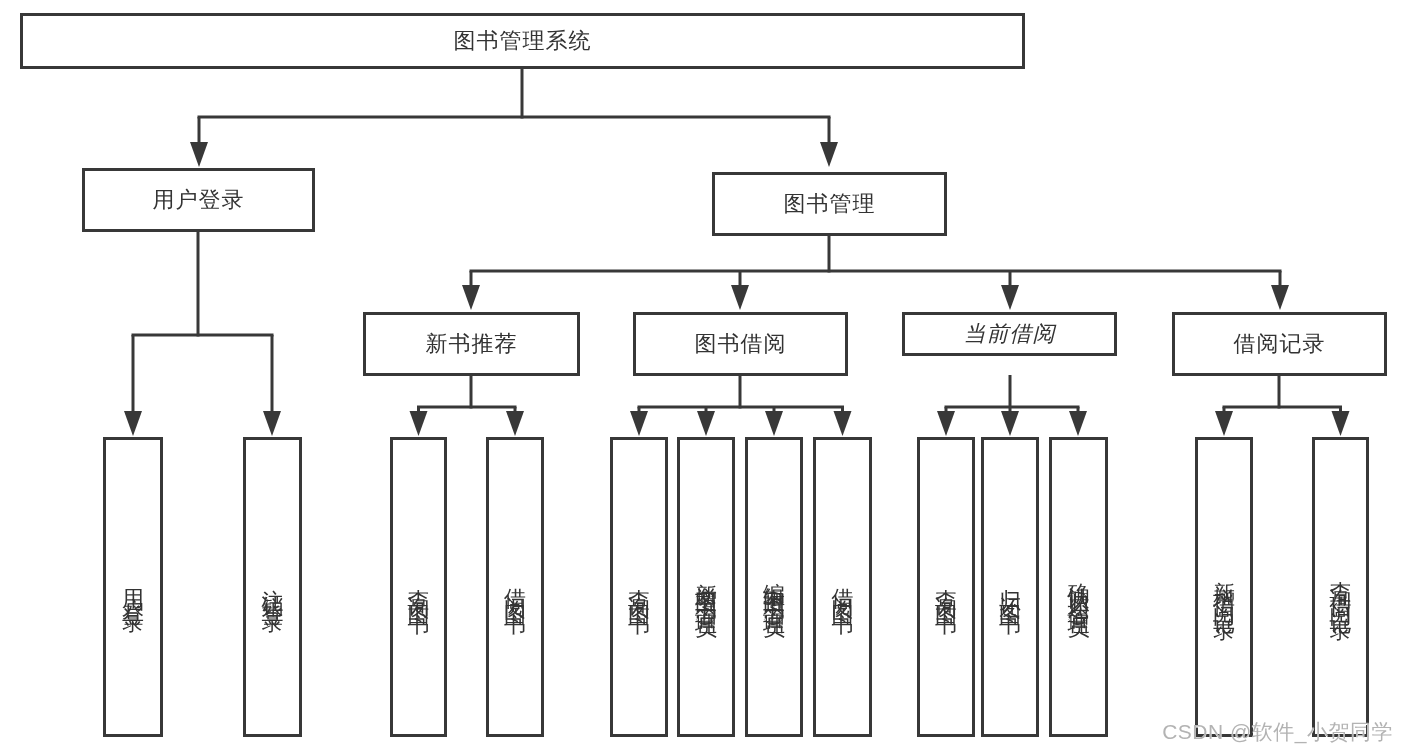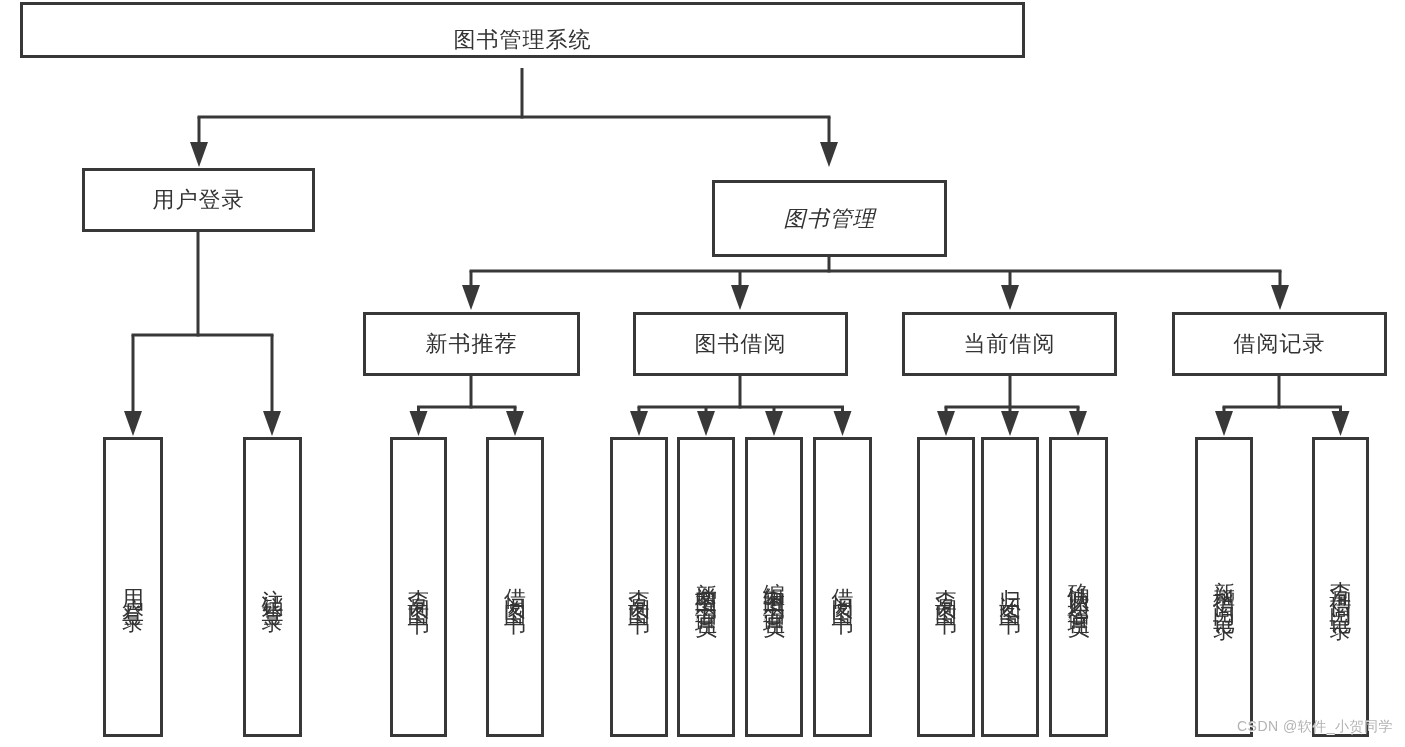--- a/index.html
+++ b/index.html
@@ -30,21 +30,21 @@
     text-orientation:mixed;
     line-height:1;
     letter-spacing:8px;
     white-space:nowrap;
   }
   .watermark{
     position:absolute;
     top:718px;
     right:12px;
     color:#b3b3b3;
-    font-size:14px;
+    font-size:21px;
     letter-spacing:0.5px;
     z-index:5;
     text-shadow:0 1px 0 #ffffff;
   }
 </style>
 </head>
 <body>
 
 <div class="stage">
 
@@ -106,38 +106,38 @@
       <polygon points="765,411 783,411 774,436"></polygon>
       <polygon points="833.5,411 851.5,411 842.5,436"></polygon>
       <polygon points="937,411 955,411 946,436"></polygon>
       <polygon points="1001,411 1019,411 1010,436"></polygon>
       <polygon points="1069,411 1087,411 1078,436"></polygon>
       <polygon points="1215,411 1233,411 1224,436"></polygon>
       <polygon points="1331.5,411 1349.5,411 1340.5,436"></polygon>
     </g>
   </svg>
 
-  <div class="node hnode" style="left:20px;top:2px;width:1005px;height:56px;align-items:flex-end;">
+  <div class="node hnode" style="left:20px;top:13px;width:1005px;height:56px;">
     <span>图书管理系统</span>
   </div>
 
   <div class="node hnode" style="left:82px;top:168px;width:233px;height:64px;">
     <span>用户登录</span>
   </div>
-  <div class="node hnode" style="left:712px;top:180px;width:235px;height:77px;font-style:italic;">
+  <div class="node hnode" style="left:712px;top:172px;width:235px;height:64px;">
     <span>图书管理</span>
   </div>
 
   <div class="node hnode" style="left:363px;top:312px;width:217px;height:64px;justify-content:center;">
     <span>新书推荐</span>
   </div>
   <div class="node hnode" style="left:633px;top:312px;width:215px;height:64px;text-align:right;">
     <span>图书借阅</span>
   </div>
-  <div class="node hnode" style="left:902px;top:312px;width:215px;height:64px;">
+  <div class="node hnode" style="left:902px;top:312px;width:215px;height:44px;font-style:italic;">
     <span>当前借阅</span>
   </div>
   <div class="node hnode" style="left:1172px;top:312px;width:215px;height:64px;">
     <span>借阅记录</span>
   </div>
 
   <div class="node vnode" style="left:103px;width:60px;">
     <span class="vlabel" style="letter-spacing: 8px;">用户登录</span>
   </div>
   <div class="node vnode" style="left:243px;width:59px;">

